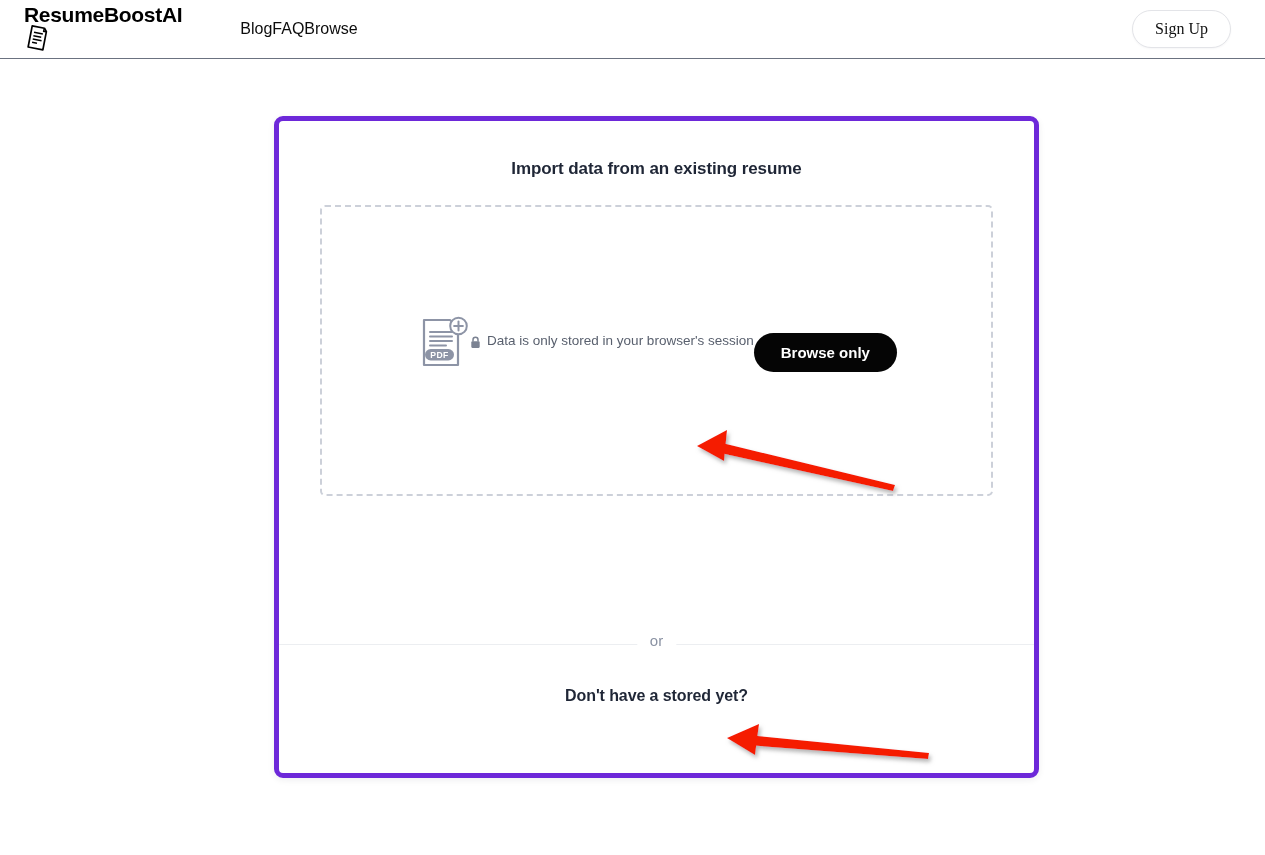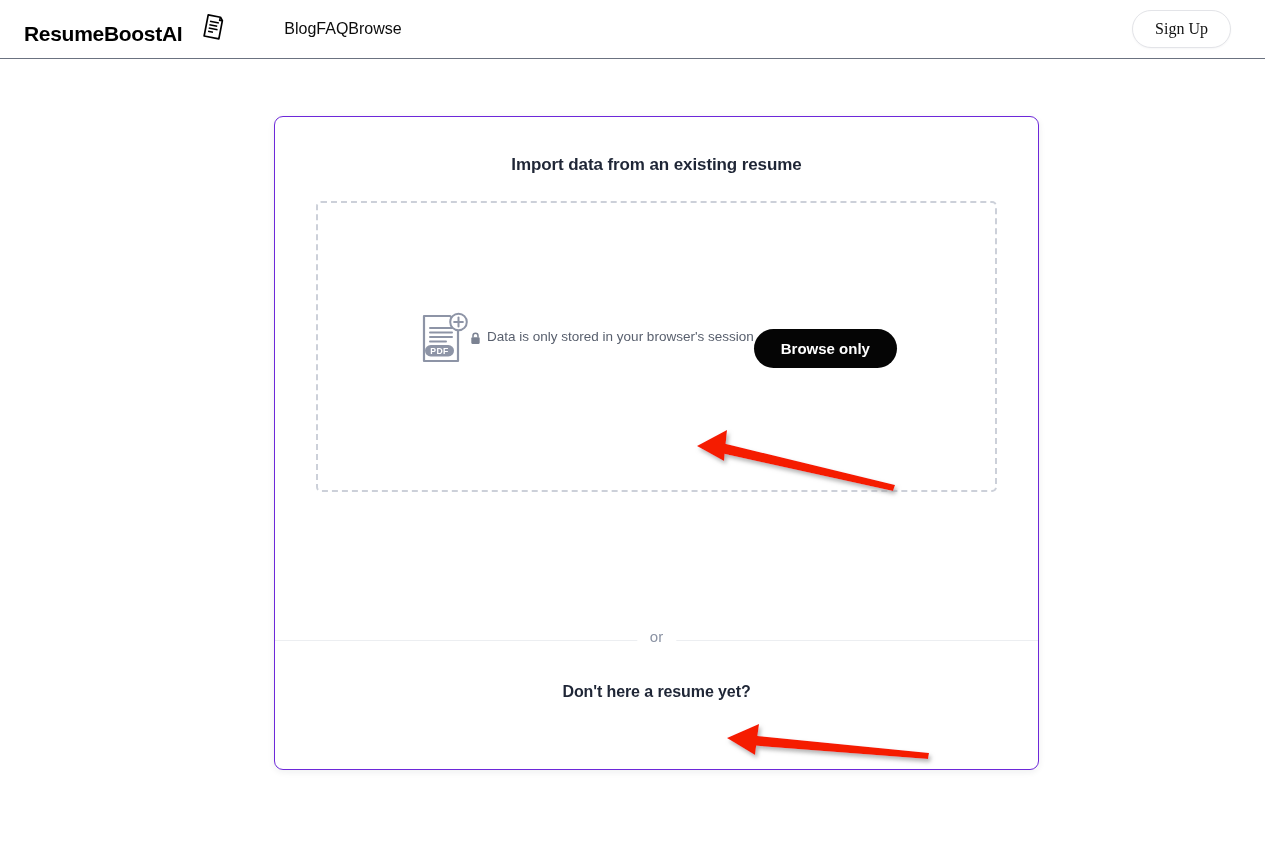--- a/index.html
+++ b/index.html
@@ -22,23 +22,24 @@
     height: 59px;
     width: 100%;
     border-bottom: 1px solid #6b7280;
     display: flex;
     align-items: center;
     padding: 0 34px 0 24px;
     background: #fff;
   }
   .brand {
     display: flex;
-    align-items: flex-end;
-    gap: 18px;
+    align-items: flex-start;
+    gap: 0;
     margin-right: 58px;
+    flex-direction: column;
   }
   .brand-name {
     font-size: 21px;
     font-weight: bold;
     letter-spacing: -0.3px;
     color: #000;
     line-height: 1;
   }
   .brand-icon {
     display: inline-block;
@@ -75,21 +76,21 @@
   
   .main {
     position: relative;
     display: flex;
     justify-content: center;
     padding-top: 57px;
   }
   .card {
     width: 765px;
     background: #ffffff;
-    border: 1px solid #6d28d9;
+    border: 5px solid #6d28d9;
     border-radius: 9px;
     box-shadow: 0 2px 7px rgba(16,24,40,0.07);
     position: relative;
     margin-left: 48px;
   }
   .card-top {
     padding: 38px 41px 0 41px;
     height: 523px;
   }
   .card-title {
@@ -267,21 +268,21 @@
 
         <button class="black-btn">Browse only</button>
       </div>
     </div>
 
     <div class="divider-row">
       <span class="divider-label">or</span>
     </div>
 
     <div class="card-bottom">
-      <p class="bottom-heading">Don't here a resume yet?</p>
+      <p class="bottom-heading">Don't have a stored yet?</p>
     </div>
 
   </div>
 </div>
 
 <svg class="arrow-layer" viewBox="0 0 1265 855" width="1265" height="855">
   <defs>
     <filter id="arrowShadow" x="-30%" y="-30%" width="170%" height="190%">
       <feDropShadow dx="2" dy="3" stdDeviation="2.2" flood-color="#999999" flood-opacity="0.75"></feDropShadow>
     </filter>

